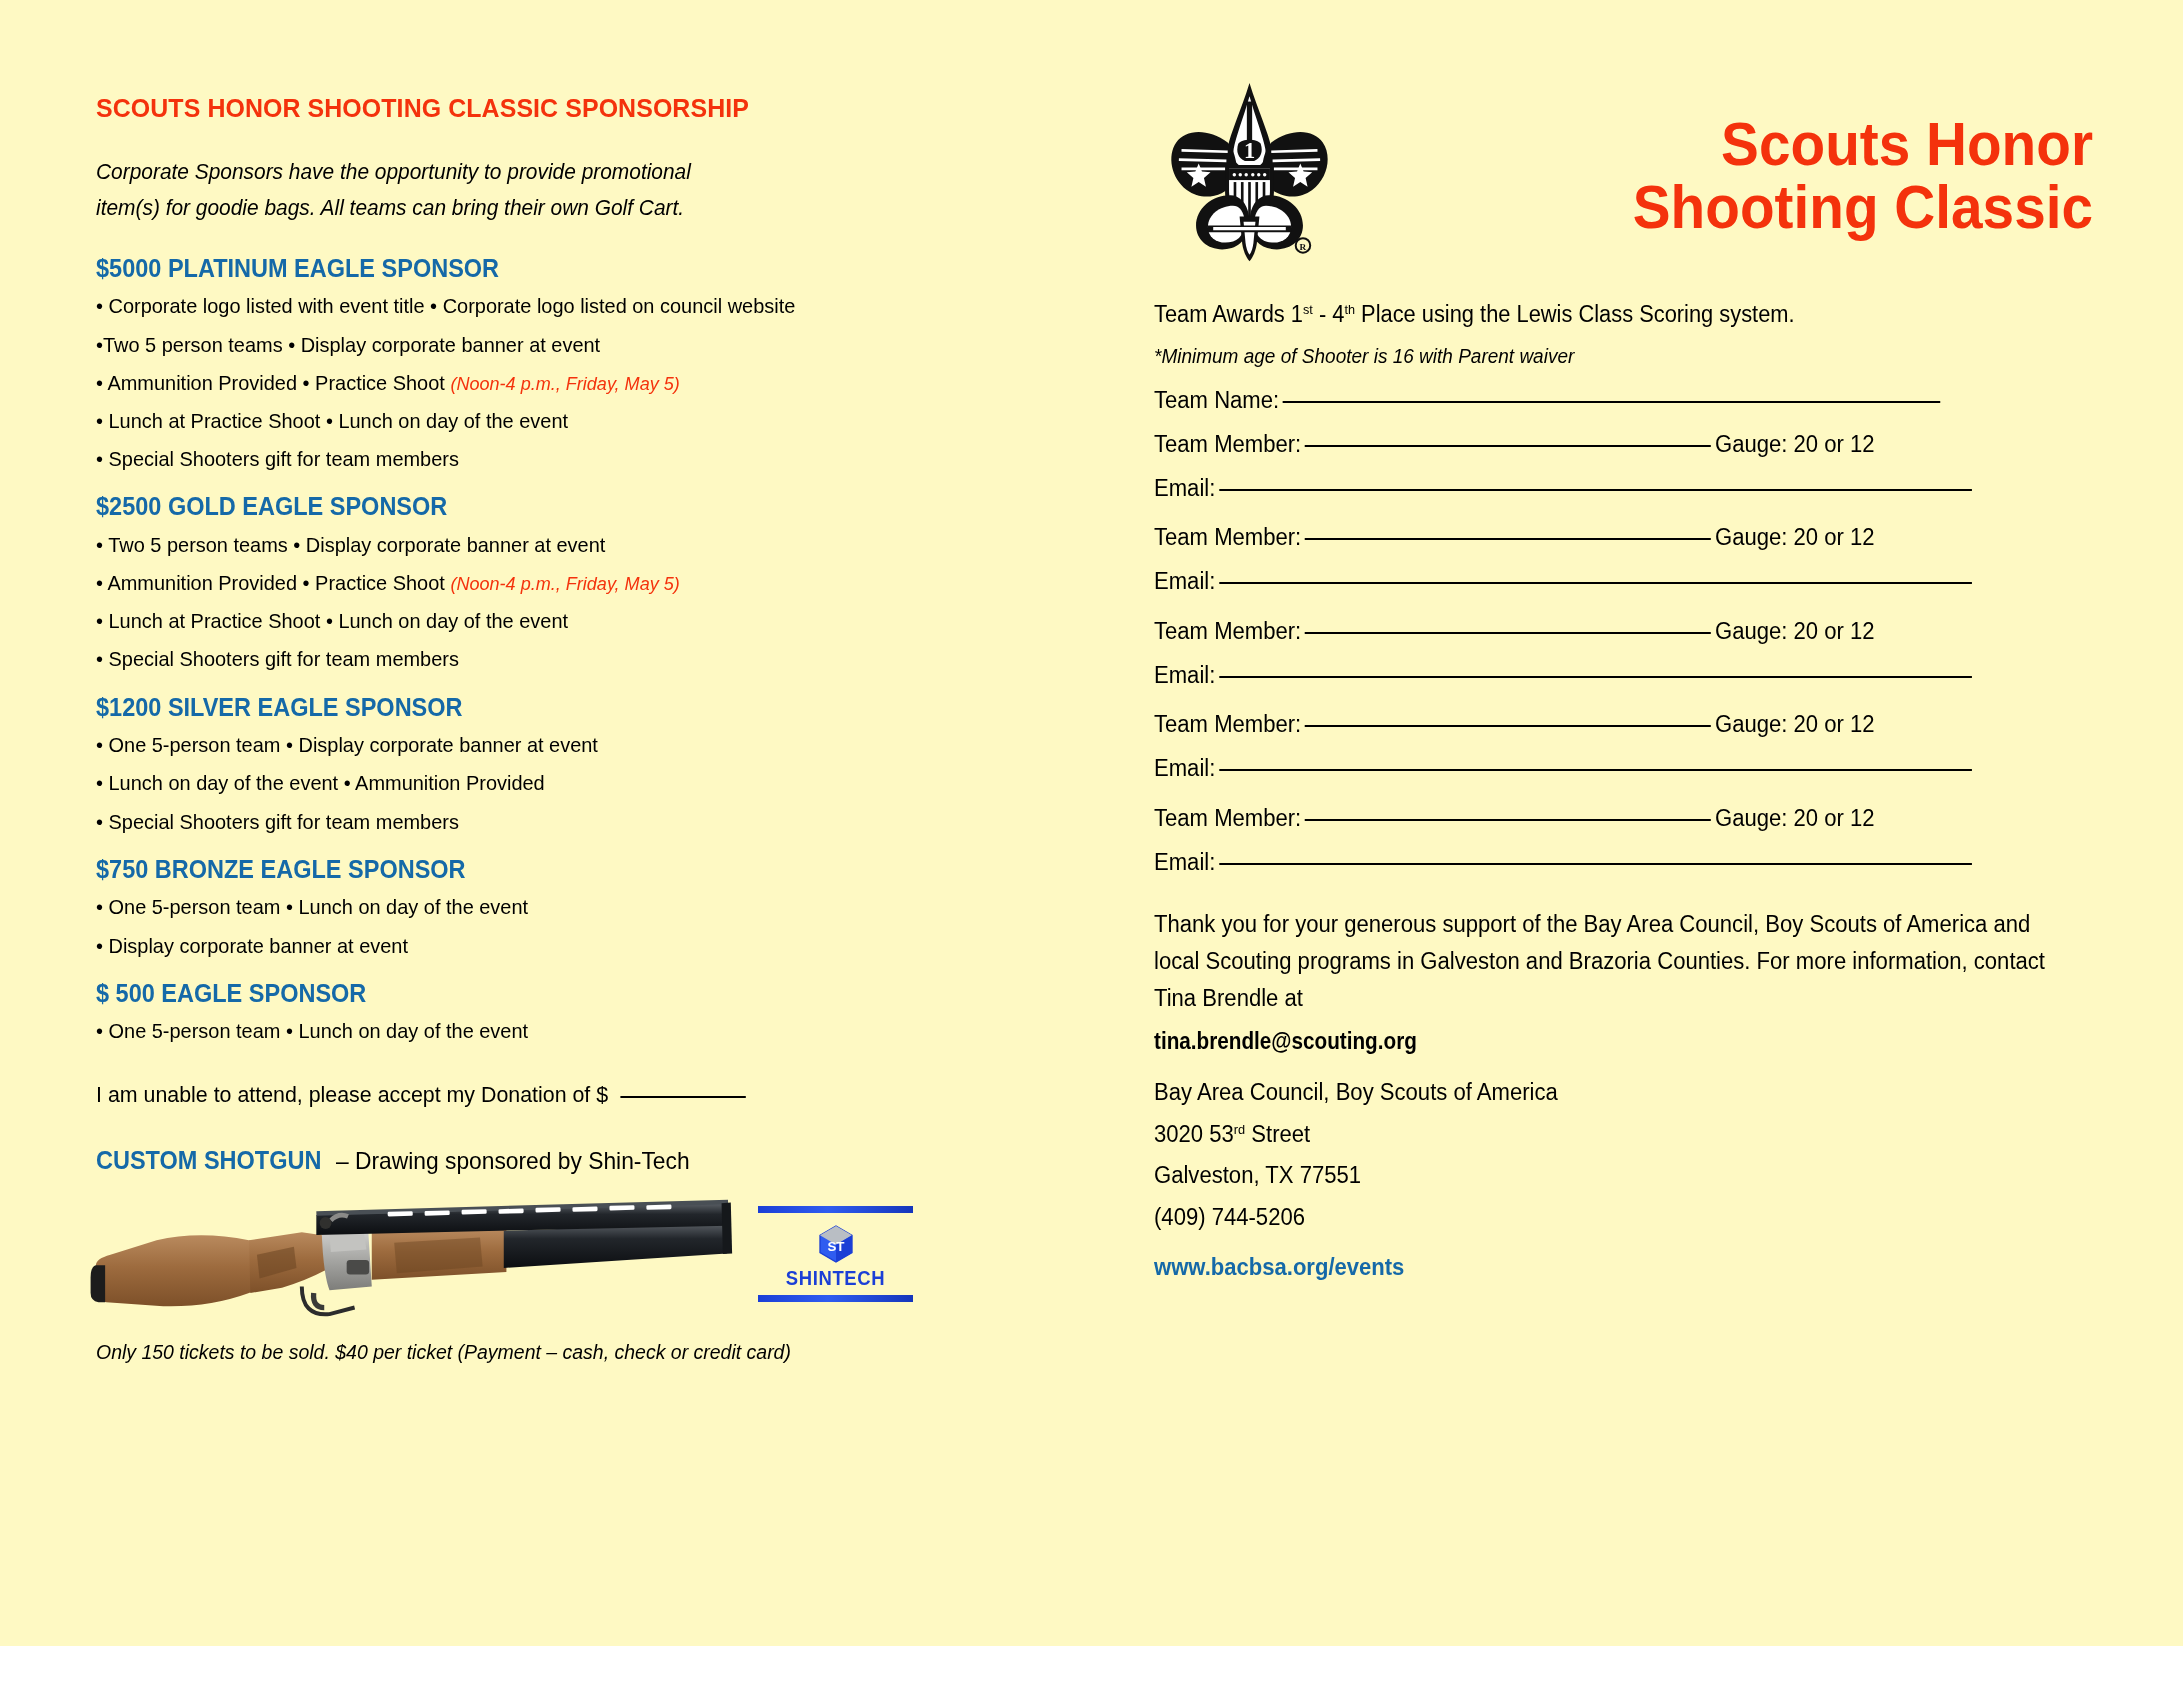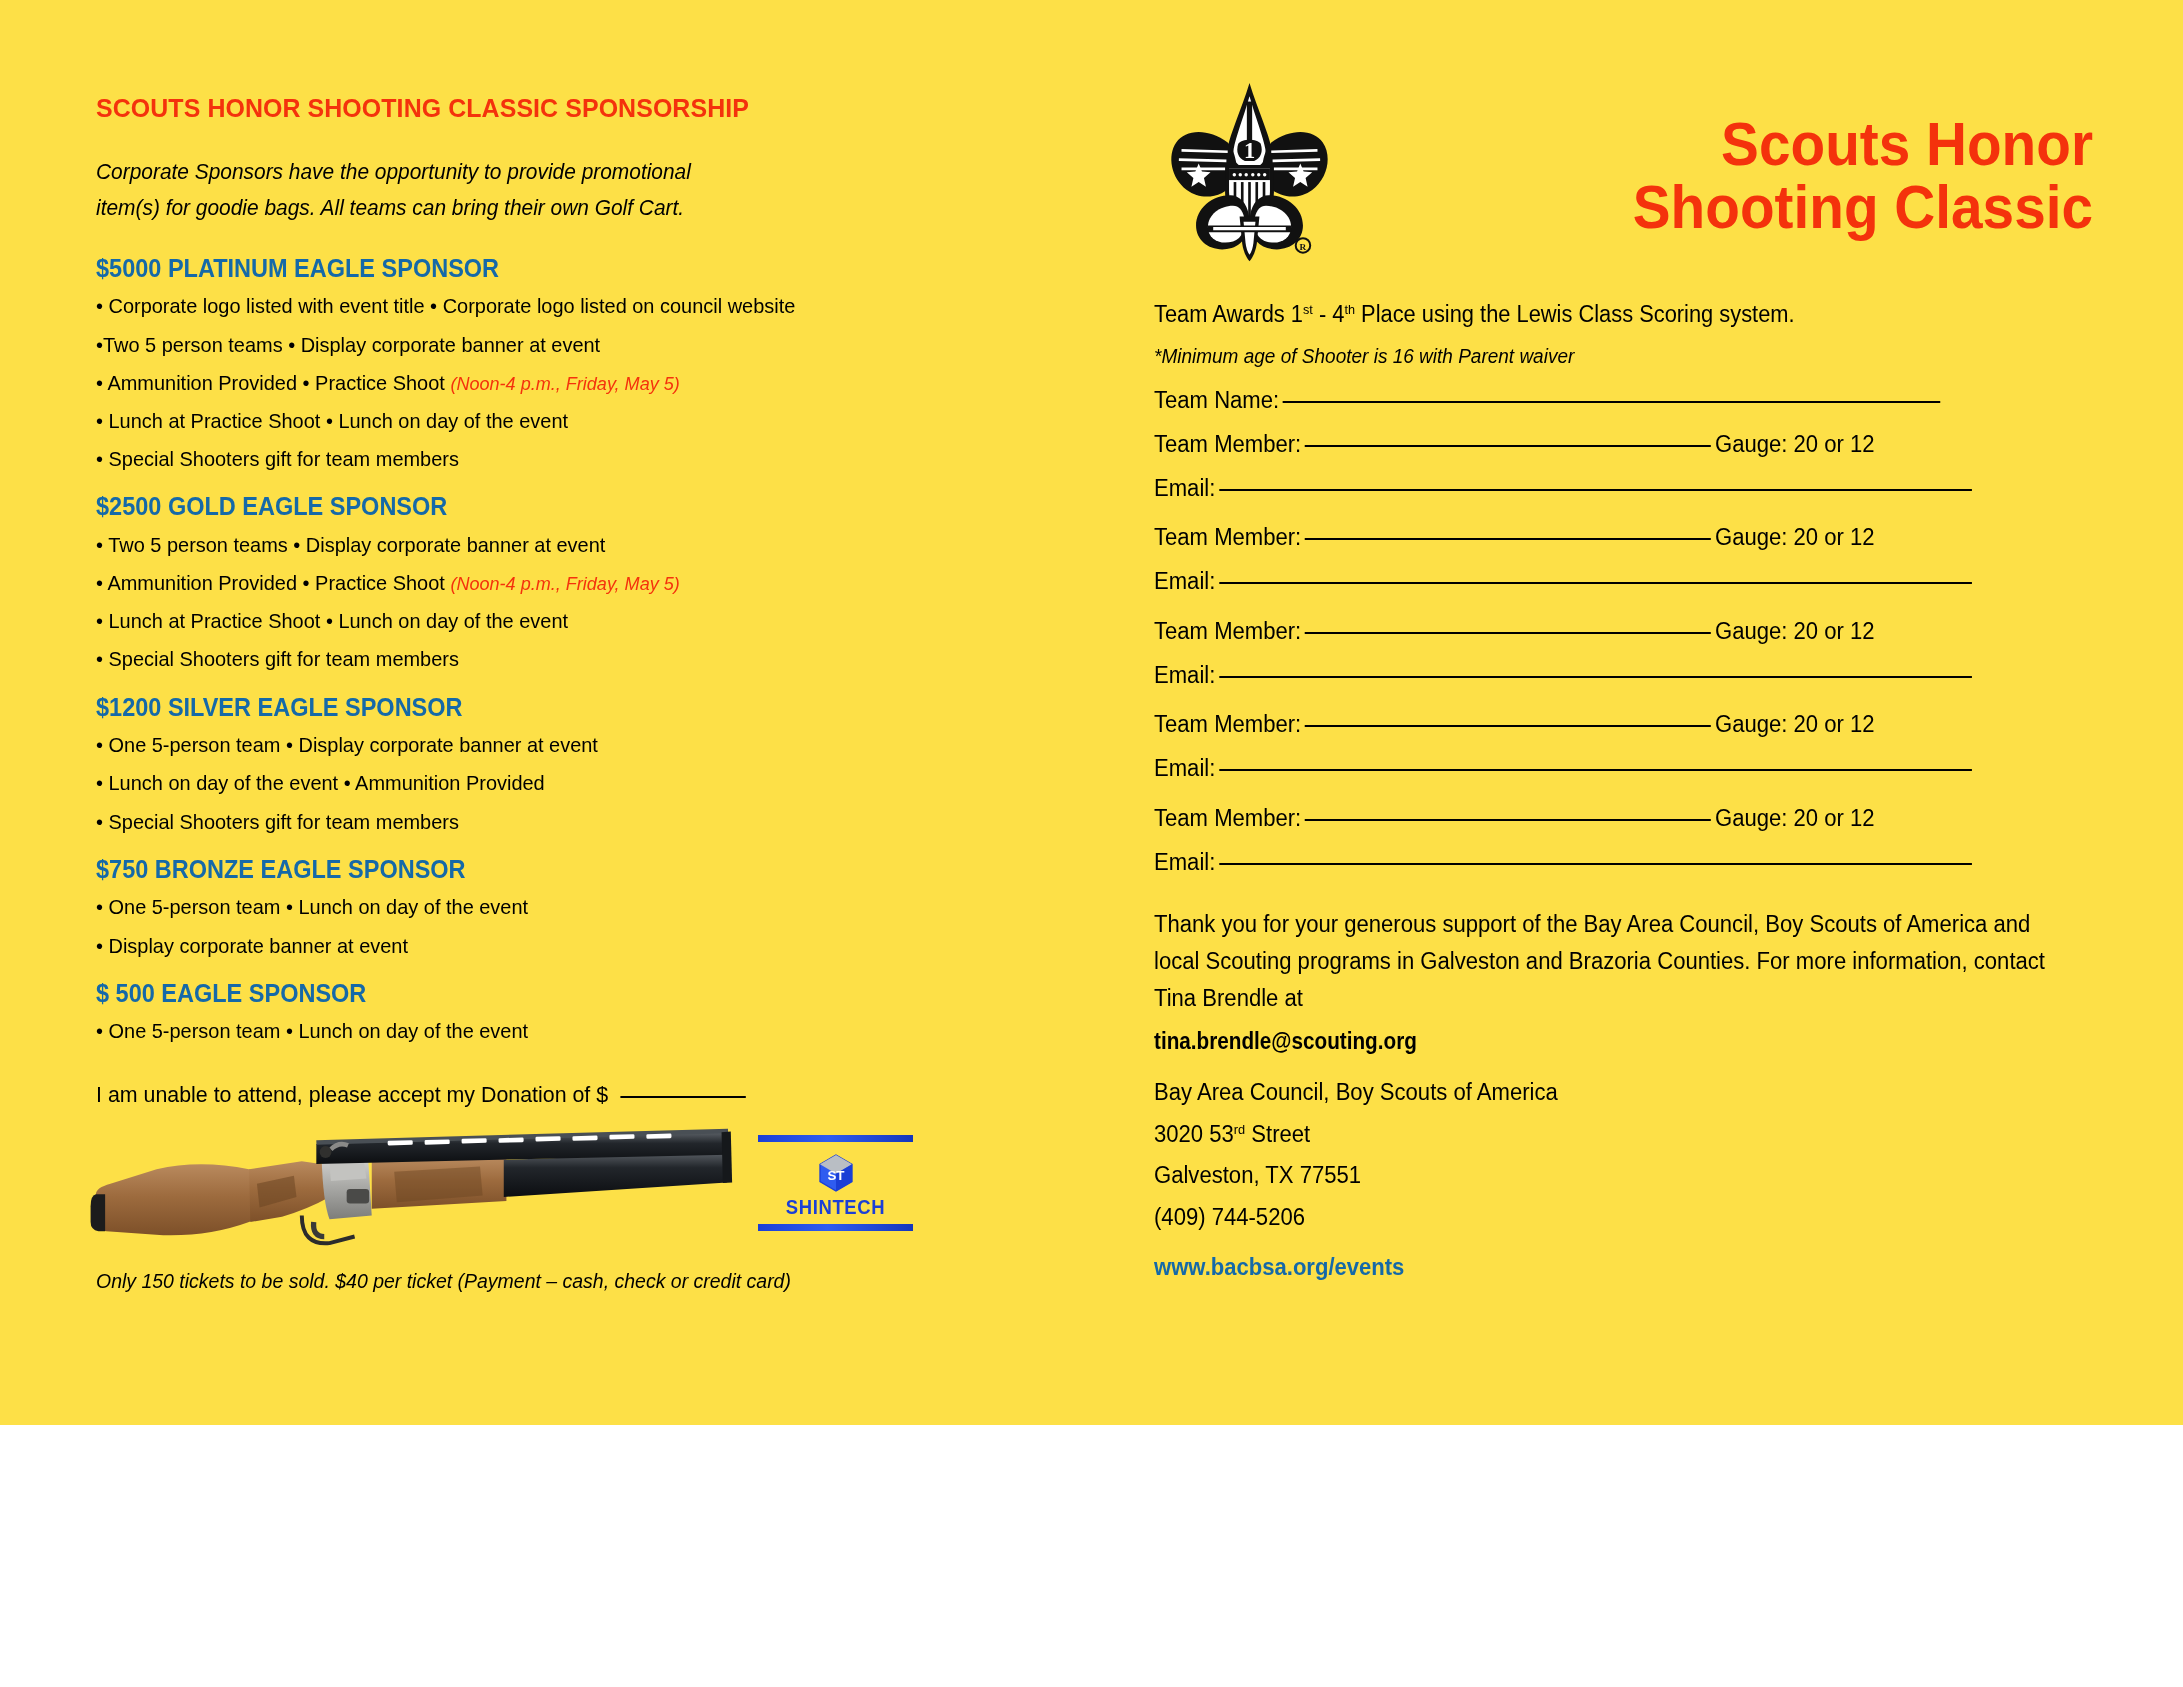--- a/index.html
+++ b/index.html
@@ -13,22 +13,22 @@
     font-family: "Liberation Sans", "DejaVu Sans", sans-serif;
     color: #000000;
     overflow: hidden;
     position: relative;
   }
 
   
   .page {
     position: relative;
     width: 2183px;
-    height: 1425px;
-    background: #fde047;
+    height: 1646px;
+    background: #fef9c3;
   }
   .col-left {
     position: absolute;
     left: 96px;
     top: 93px;
     width: 900px;
   }
   .col-right {
     position: absolute;
     left: 1154px;
@@ -295,20 +295,23 @@
           <li><span>• One 5-person team • Lunch on day of the event</span></li>
         </ul>
       </div>
 
 
     <div class="donation-line">
       <span>I am unable to attend, please accept my Donation of $</span>
       <span class="blank-sm"></span>
     </div>
 
+    <div class="shotgun-head-row">
+      <span class="tier-head inline-head">CUSTOM SHOTGUN</span><span class="shotgun-tail"> – Drawing sponsored by Shin-Tech</span>
+    </div>
 
     <div class="gun-area">
       <svg class="gun-svg" width="662" height="132" viewBox="0 0 1000 200">
         <defs>
           <linearGradient id="woodG" x1="0" y1="0" x2="0" y2="1">
             <stop offset="0%" stop-color="#b98a5e"></stop>
             <stop offset="45%" stop-color="#9d6b3e"></stop>
             <stop offset="100%" stop-color="#7d5029"></stop>
           </linearGradient>
           <linearGradient id="barrelG" x1="0" y1="0" x2="0" y2="1">

